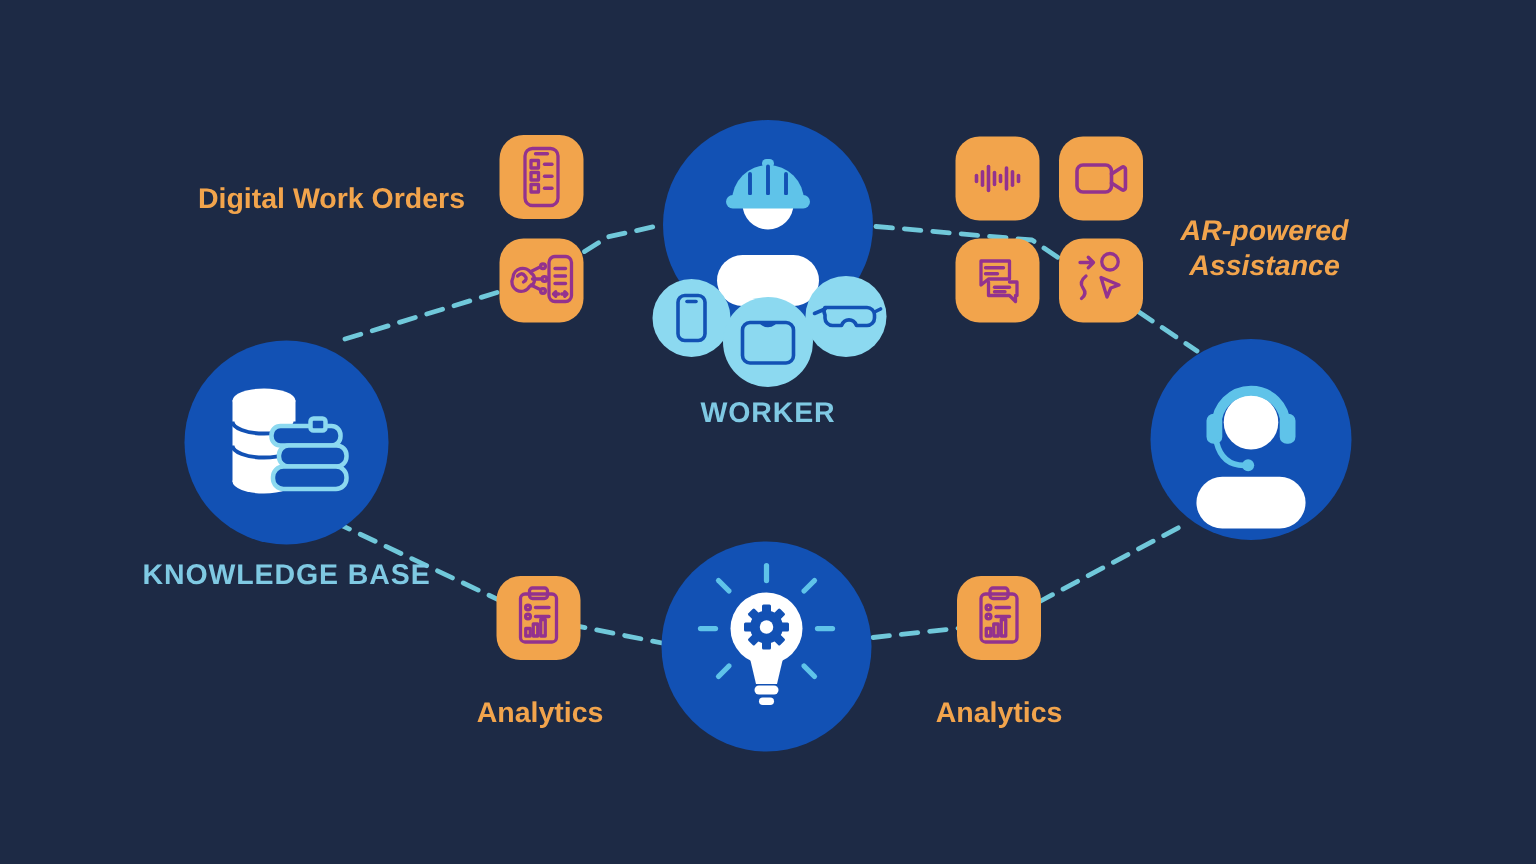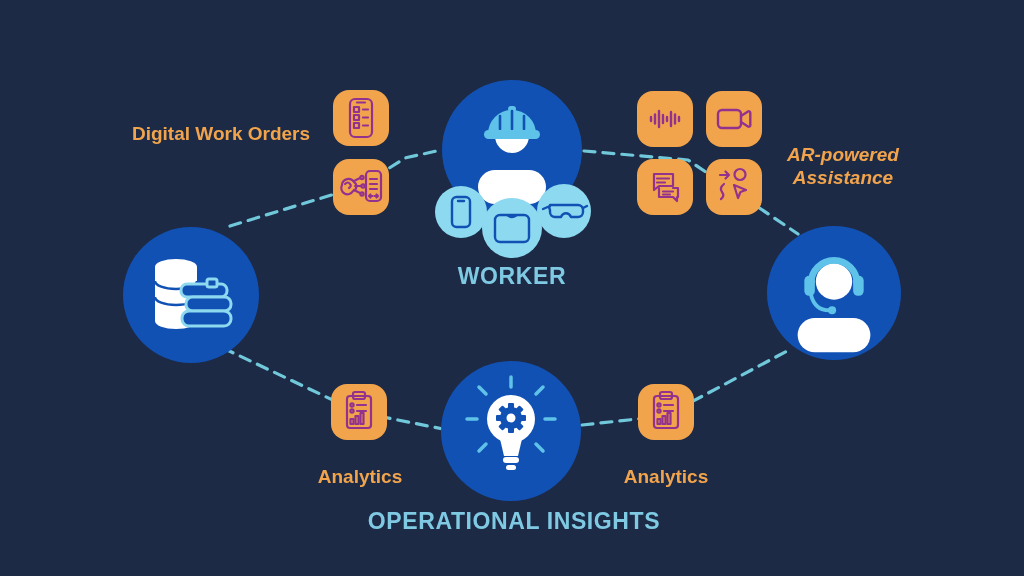--- a/index.html
+++ b/index.html
@@ -8,21 +8,21 @@
     background:#1d2a45;
     font-family:"Liberation Sans", sans-serif;
   }
   .connectors{position:absolute;left:0;top:0;z-index:0;}
   .node-circle{position:absolute;border-radius:50%;background:#1251b4;z-index:1;}
   .device-circle{position:absolute;border-radius:50%;background:#8cd9f0;z-index:2;
     display:flex;align-items:center;justify-content:center;}
   .chip{position:absolute;width:56px;height:56px;border-radius:16px;background:#f2a44c;
     z-index:1;display:flex;align-items:center;justify-content:center;}
   .cyan-label{position:absolute;transform:translate(-50%,-50%);z-index:3;
-    color:#7fc9e3;font-size:23px;font-weight:700;letter-spacing:.6px;
+    color:#7fc9e3;font-size:19px;font-weight:700;letter-spacing:.6px;
     white-space:nowrap;text-align:left;}
   .orange-label{position:absolute;transform:translate(-50%,-50%);z-index:3;
     color:#f2a44c;font-size:19px;font-weight:700;line-height:23px;
     white-space:nowrap;text-align:center;margin-top:16px;}
   svg{display:block;}
 </style>
 </head>
 <body>
 
 <div class="stage">
@@ -89,20 +89,21 @@
         <path d="M32,70 a21,8 0 0 0 42,0"></path>
       </g>
       <g fill="#1251b4" stroke="#8cd9f0" stroke-width="3" stroke-linejoin="round">
         <rect x="58" y="57" width="46" height="13" rx="6"></rect>
         <rect x="84" y="52" width="10" height="8" rx="2"></rect>
         <rect x="63" y="70" width="45" height="14" rx="6.5"></rect>
         <rect x="59" y="84" width="49" height="15" rx="7"></rect>
       </g>
     </svg>
   </div>
+  <div class="cyan-label" style="left:191px;top:384px;">KNOWLEDGE BASE</div>
 
   <div class="node-circle" style="left:767px;top:226px;width:134px;height:134px;">
     <svg width="134" height="134" viewBox="0 0 140 140">
       <circle cx="70" cy="58" r="19" fill="#ffffff"></circle>
       <rect x="32" y="96" width="76" height="36" rx="18" fill="#ffffff"></rect>
       <path d="M46,60 A24,24 0 0 1 94,60" fill="none" stroke="#5fc3e9" stroke-width="7" stroke-linecap="round"></path>
       <rect x="39" y="52" width="11" height="21" rx="5" fill="#5fc3e9"></rect>
       <rect x="90" y="52" width="11" height="21" rx="5" fill="#5fc3e9"></rect>
       <path d="M46,72 Q50,88 65,88" fill="none" stroke="#5fc3e9" stroke-width="4" stroke-linecap="round"></path>
       <circle cx="68" cy="88" r="4.2" fill="#5fc3e9"></circle>
@@ -131,21 +132,20 @@
         <rect x="67" y="42" width="6" height="6" rx="1" transform="rotate(90 70 57)"></rect>
         <rect x="67" y="42" width="6" height="6" rx="1" transform="rotate(135 70 57)"></rect>
         <rect x="67" y="42" width="6" height="6" rx="1" transform="rotate(180 70 57)"></rect>
         <rect x="67" y="42" width="6" height="6" rx="1" transform="rotate(225 70 57)"></rect>
         <rect x="67" y="42" width="6" height="6" rx="1" transform="rotate(270 70 57)"></rect>
         <rect x="67" y="42" width="6" height="6" rx="1" transform="rotate(315 70 57)"></rect>
       </g>
       <circle cx="70" cy="57" r="4.5" fill="#ffffff"></circle>
     </svg>
   </div>
-  <div class="cyan-label" style="left:514px;top:521px;">OPERATIONAL INSIGHTS</div>
 
   <div class="orange-label" style="left:221px;top:117px;">Digital Work Orders</div>
   <div class="chip" style="left:333px;top:90px;">
     <svg width="56" height="56" viewBox="0 0 56 56">
       <g fill="none" stroke="#93328e" stroke-width="2.2" stroke-linecap="round" stroke-linejoin="round">
         <rect x="17" y="9" width="22" height="38" rx="5"></rect>
         <path d="M24,12.5 h8"></path>
         <rect x="21" y="17" width="5" height="5"></rect>
         <rect x="21" y="25" width="5" height="5"></rect>
         <rect x="21" y="33" width="5" height="5"></rect>

